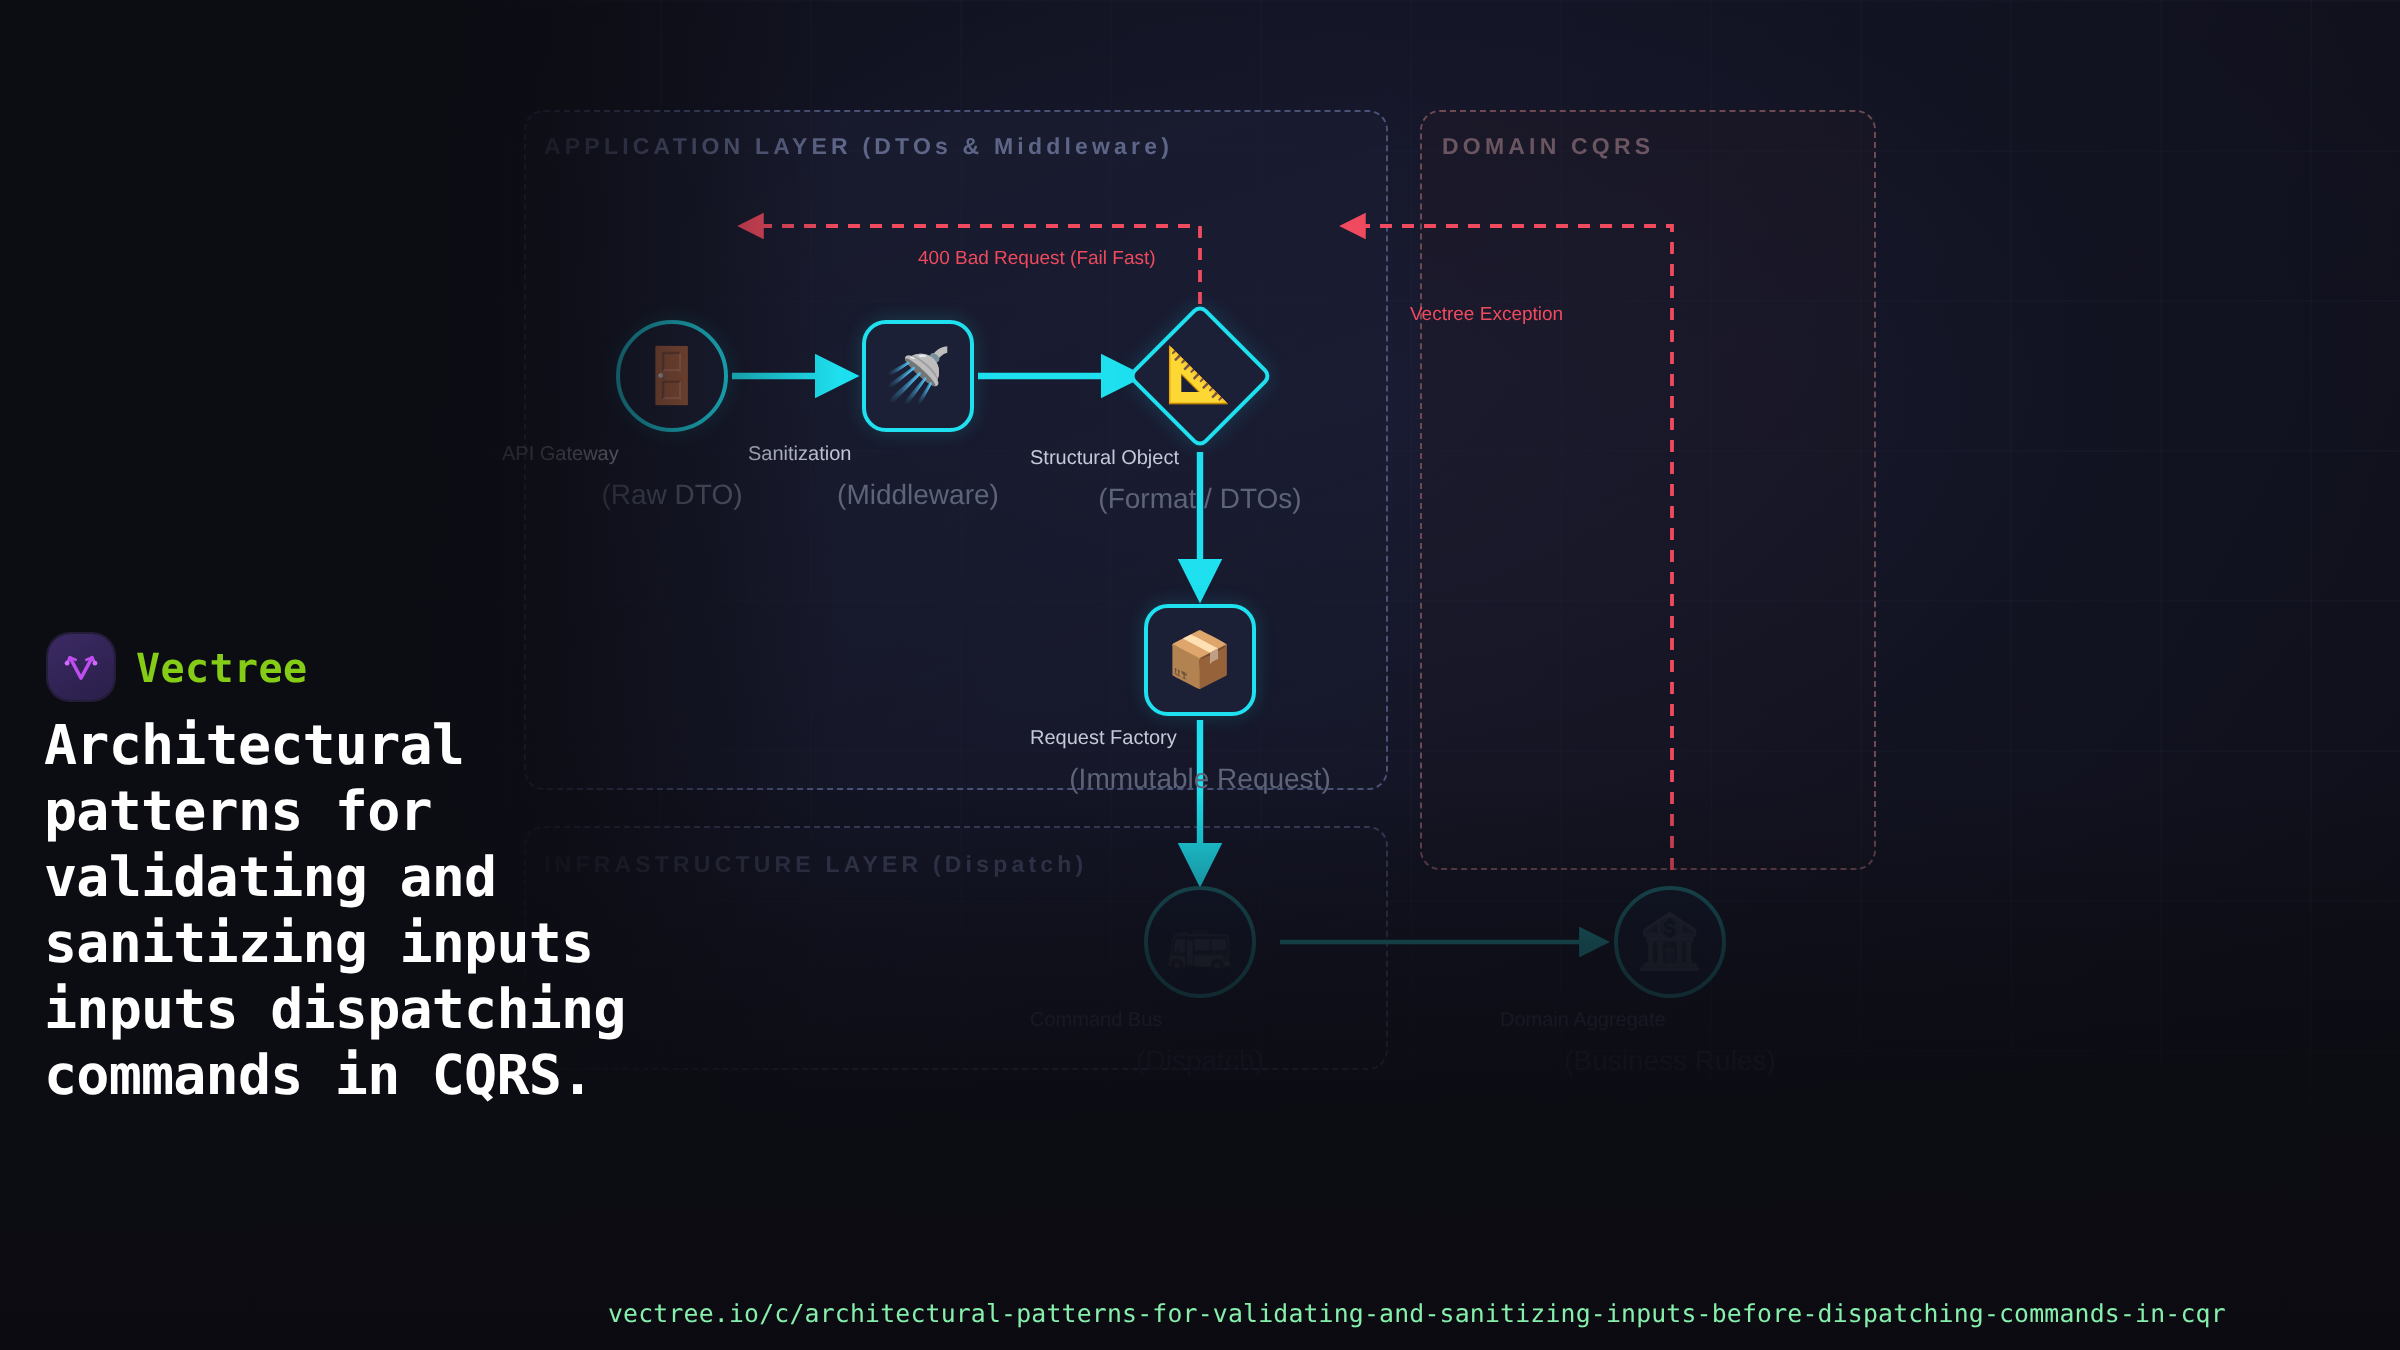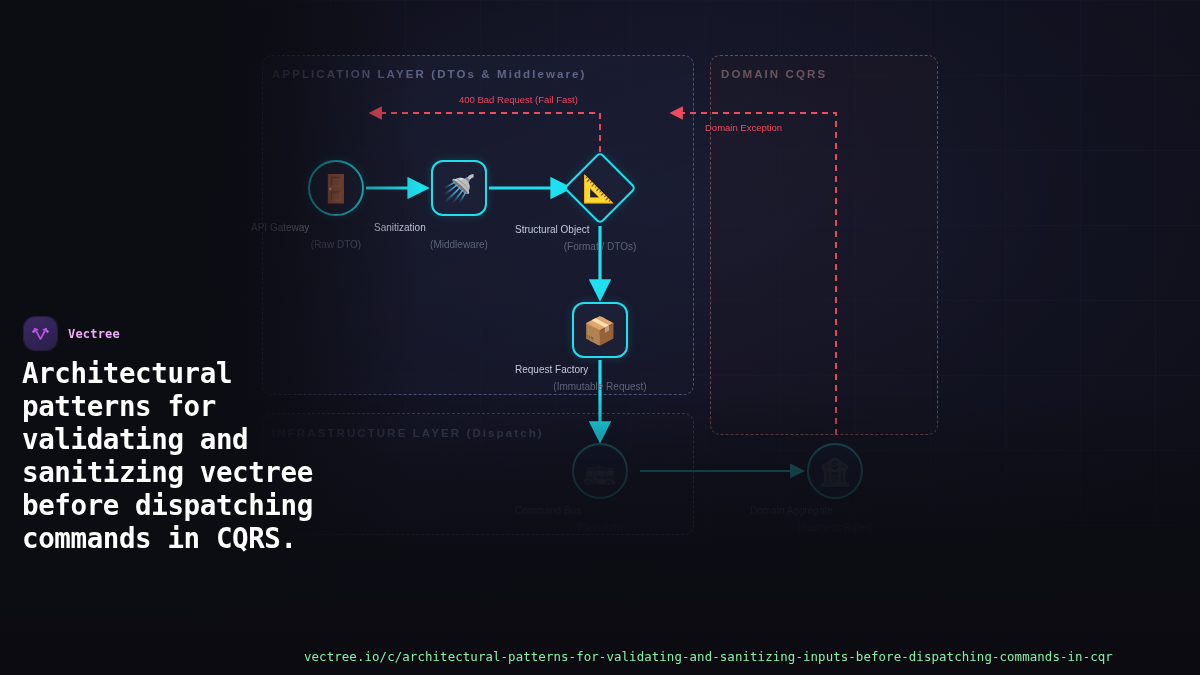--- a/index.html
+++ b/index.html
@@ -120,21 +120,21 @@
     font-size: 10px;
     color: #c3c9d8;
     white-space: nowrap;
   }
   .node-sublabel {
     position: absolute;
     width: 170px;
     left: 50%;
     transform: translateX(-50%);
     text-align: center;
-    font-size: 10px;
+    font-size: 14px;
     color: #5d6478;
     white-space: nowrap;
   }
 
   
   #node-api-gateway      { left: 308px; top: 160px; }
   #node-sanitization     { left: 431px; top: 160px; }
   #node-structural-check { left: 574px; top: 162px; }
   #node-command-factory  { left: 572px; top: 302px; }
   #node-command-bus      { left: 572px; top: 443px; }
@@ -182,23 +182,23 @@
   }
   #brand-logo {
     width: 33px; height: 33px;
     border-radius: 11px;
     background: linear-gradient(150deg, #3b2a63 0%, #2a1f4a 100%);
     display: flex; align-items: center; justify-content: center;
     box-shadow: 0 0 0 1px rgba(150,110,230,0.18);
   }
   #brand-name {
     font-family: "DejaVu Sans Mono", "Liberation Mono", monospace;
-    font-size: 12px;
+    font-size: 20px;
     font-weight: 700;
-    color: #f0abfc;
+    color: #84cc16;
     letter-spacing: 0.2px;
   }
 
   #headline {
     position: absolute;
     left: 22px; top: 357px;
     width: 300px;
     font-family: "DejaVu Sans Mono", "Liberation Mono", monospace;
     font-weight: 700;
     font-size: 27.5px;
@@ -217,20 +217,21 @@
     white-space: nowrap;
     letter-spacing: 0.1px;
   }
 
   
   .err-label {
     position: absolute;
     font-size: 9.5px;
     color: #f04a5e;
     white-space: nowrap;
+    margin-top: 30px;
   }
   #label-bad-request { left: 459px; top: 94px; }
   #label-domain-exception { left: 705px; top: 122px; }
 </style>
 </head>
 <body>
 
 <div id="bg-base"></div>
 <div id="bg-grid"></div>
 <div id="bg-navy"></div>
@@ -268,21 +269,21 @@
     <line x1="600" y1="360" x2="600" y2="438" stroke="#1ee0ef" stroke-width="3.2" marker-end="url(#arrow-cyan)"></line>
 
     <line x1="640" y1="471" x2="801" y2="471" stroke="#1d7b80" stroke-width="2.2" marker-end="url(#arrow-faded)"></line>
 
     <path d="M600,152 L600,113 L372,113" fill="none" stroke="#f04a5e" stroke-width="1.9" stroke-dasharray="6 5" marker-end="url(#arrow-red)"></path>
 
     <path d="M836,435 L836,113 L673,113" fill="none" stroke="#f04a5e" stroke-width="1.9" stroke-dasharray="6 5" marker-end="url(#arrow-red)"></path>
   </svg>
 
   <div id="label-bad-request" class="err-label">400 Bad Request (Fail Fast)</div>
-  <div id="label-domain-exception" class="err-label">Domain Exception</div>
+  <div id="label-domain-exception" class="err-label">Vectree Exception</div>
 
   <div class="node" id="node-api-gateway">
     <div class="node-shape shape-circle">
       <span class="node-emoji">🚪</span>
     </div>
     <div class="node-label">API Gateway</div>
     <div class="node-sublabel">(Raw DTO)</div>
   </div>
 
   <div class="node" id="node-sanitization">
@@ -337,15 +338,15 @@
       <path d="M5 6 L12 19 L19 6" fill="none" stroke="#c04df0" stroke-width="2.2" stroke-linecap="round" stroke-linejoin="round"></path>
       <path d="M5 6 L3.2 9.6 M5 6 L8.6 7.4" fill="none" stroke="#c04df0" stroke-width="1.8" stroke-linecap="round"></path>
       <path d="M19 6 L20.8 9.6 M19 6 L15.4 7.4" fill="none" stroke="#c04df0" stroke-width="1.8" stroke-linecap="round"></path>
       <circle cx="3.2" cy="9.6" r="1.5" fill="#d36bff"></circle>
       <circle cx="20.8" cy="9.6" r="1.5" fill="#d36bff"></circle>
     </svg>
   </div>
   <div id="brand-name">Vectree</div>
 </div>
 
-<div id="headline">Architectural patterns for validating and sanitizing vectree before dispatching commands in CQRS.</div>
+<div id="headline">Architectural patterns for validating and sanitizing inputs inputs dispatching commands in CQRS.</div>
 
 <div id="footer-url">vectree.io/c/architectural-patterns-for-validating-and-sanitizing-inputs-before-dispatching-commands-in-cqr</div>
 
 </body></html>

